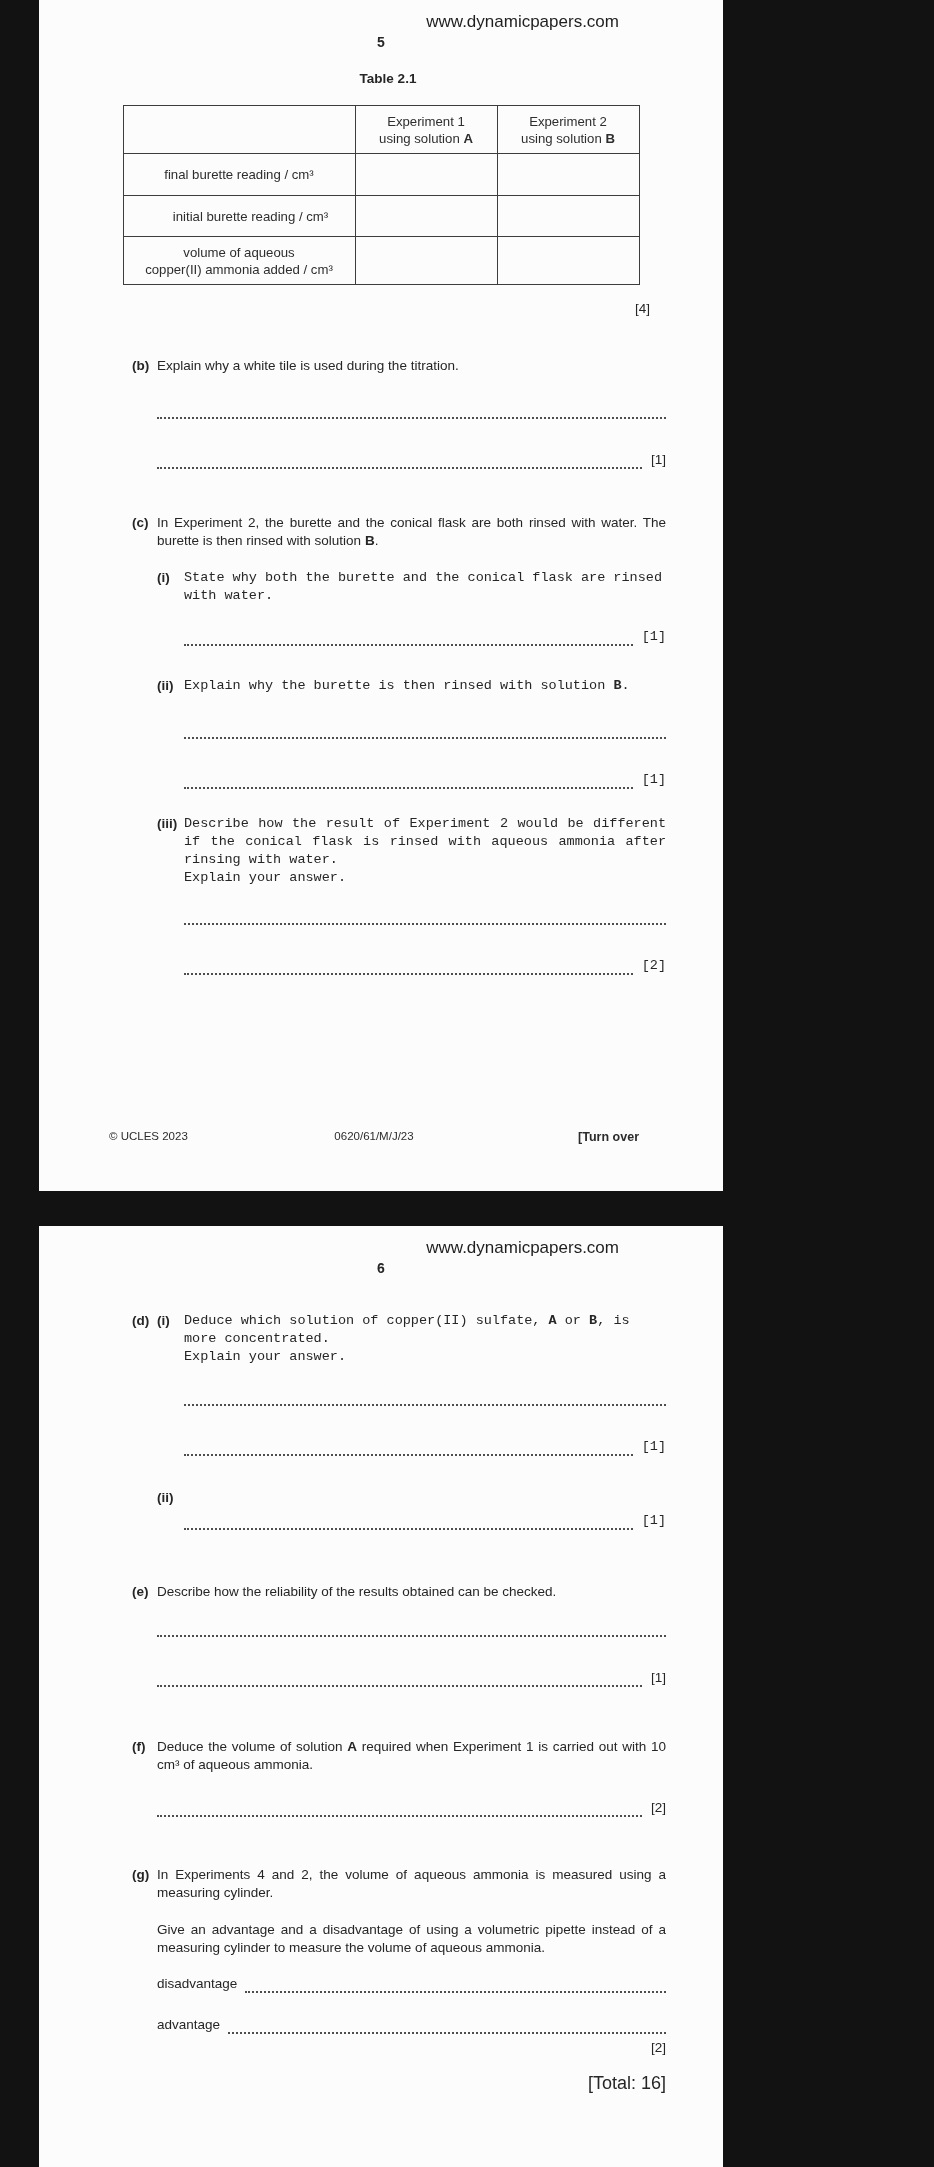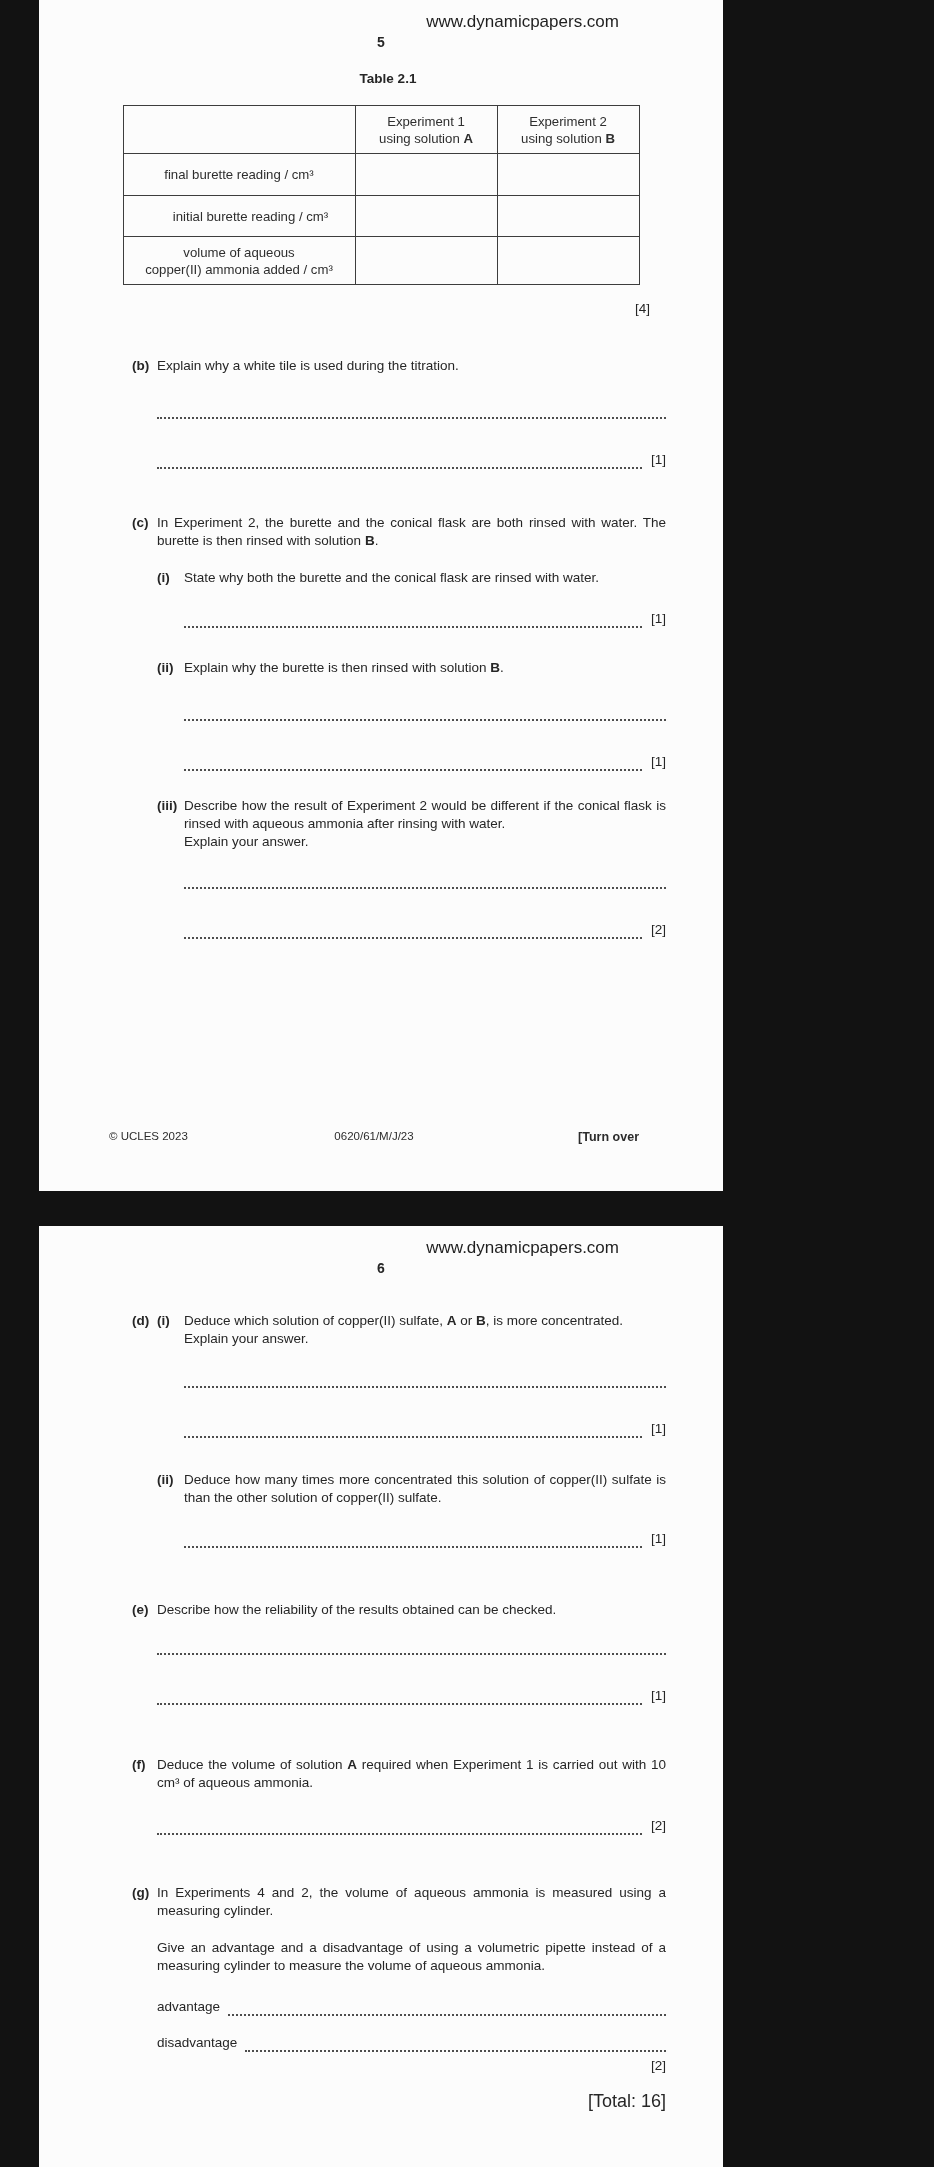--- a/index.html
+++ b/index.html
@@ -70,21 +70,21 @@
   .tbl tr.r3 td { height: 48px; }
   .pre { white-space: pre-line; }
   
   .mark-right { text-align: right; }
   .m4 { margin-top: 15px; padding-right: 16px; }
   .q { display: flex; }
   .q-label { flex: 0 0 25px; font-weight: 700; }
   .q-body { flex: 1; min-width: 0; }
   .sub { display: flex; }
   .sub-label { flex: 0 0 27px; font-weight: 700; }
-  .sub-body { flex: 1; min-width: 0; }
+  .sub-body { flex: 1; min-width: 0; font-family: Liberation Mono, monospace; }
   .just { text-align: justify; }
   .ans { display: flex; align-items: flex-end; }
   .dots { flex: 1; border-bottom: 2px dotted #4d4d4d; height: 13px; }
   .mark { margin-left: 9px; }
   .alab { margin-right: 8px; }
   
   .qb { margin-top: 39px; }
   .qb-a1 { margin-top: 31px; }
   .qb-a2 { margin-top: 32px; }
   .qc { margin-top: 45px; }
@@ -259,21 +259,20 @@
             <div class="ans qd-i-a2">
                 <div class="dots"></div>
                 <span class="mark">[1]</span>
               </div>
           </div>
         </div>
 
         <div class="sub qd-ii">
           <span class="sub-label">(ii)</span>
           <div class="sub-body">
-            <div class="just">Deduce how many times more concentrated this solution of copper(II) sulfate is than the other solution of copper(II) sulfate.</div>
             <div class="ans qd-ii-a1">
                 <div class="dots"></div>
                 <span class="mark">[1]</span>
               </div>
           </div>
         </div>
       </div>
     </div>
 
     <div class="q qe">
@@ -299,27 +298,27 @@
             <span class="mark">[2]</span>
           </div>
       </div>
     </div>
 
     <div class="q qg">
       <span class="q-label">(g)</span>
       <div class="q-body">
         <div class="just">In Experiments 4 and 2, the volume of aqueous ammonia is measured using a measuring cylinder.</div>
         <div class="just qg-p2">Give an advantage and a disadvantage of using a volumetric pipette instead of a measuring cylinder to measure the volume of aqueous ammonia.</div>
+        <div class="ans qg-dis">
+          <span class="alab">disadvantage</span>
+          <div class="dots"></div>
+        </div>
         <div class="ans qg-adv">
           <span class="alab">advantage</span>
           <div class="dots"></div>
         </div>
-        <div class="ans qg-dis">
-          <span class="alab">disadvantage</span>
-          <div class="dots"></div>
-        </div>
         <div class="mark-right qg-mark">[2]</div>
       </div>
     </div>
 
     <div class="mark-right total">[Total: 16]</div>
   </div>
 </div>
 
 </body></html>

